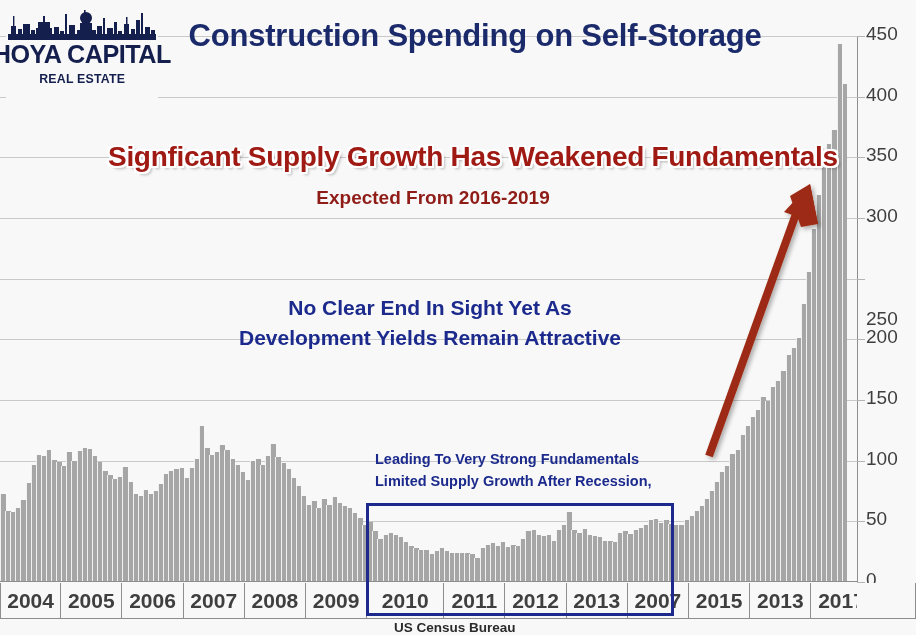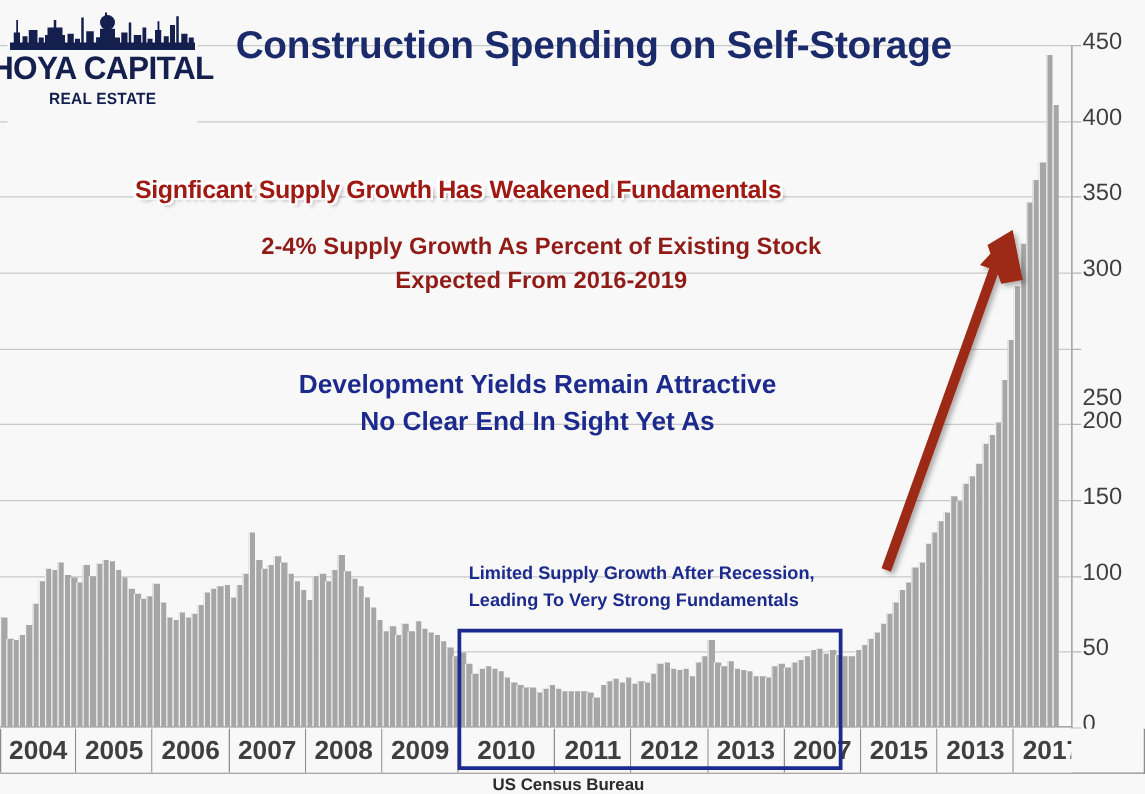--- a/index.html
+++ b/index.html
@@ -126,21 +126,21 @@
     border-right: 1px solid #8d8d8d;
     border-bottom: 1px solid #8d8d8d;
     background: #f8f8f8;
   }
 
   
   .ann { position: absolute; z-index: 25; white-space: nowrap; }
 
   #ann-headline {
     left: 108px; top: 141px;
-    font-size: 20px; font-weight: 700;
+    font-size: 28px; font-weight: 700;
     color: #a01a14;
     letter-spacing: -0.3px;
     text-shadow:
       2px 0 0 #fff, -2px 0 0 #fff, 0 2px 0 #fff, 0 -2px 0 #fff,
       2px 2px 0 #fff, -2px 2px 0 #fff, 2px -2px 0 #fff, -2px -2px 0 #fff,
       3px 3px 3px rgba(0,0,0,0.28);
   }
   #ann-sub {
     left: 178px; top: 185px;
     width: 510px; text-align: center;
@@ -493,28 +493,27 @@
     <g filter="url(#ashadow)">
       <line x1="709" y1="456" x2="797" y2="211" stroke="#9c2a12" stroke-width="8" stroke-linecap="butt"></line>
       <polygon points="810,184 784,212 818,224" fill="#9c2a12"></polygon>
       <polygon points="810,184 790,196 801,227 818,224" fill="#9c2a12"></polygon>
     </g>
   </svg>
 
   <div class="ann" id="ann-headline">Signficant Supply Growth Has Weakened Fundamentals</div>
 
   <div class="ann" id="ann-sub">
-    <div>2-4% Supply Growth As Percent of Existing Stock</div>
     <div>Expected From 2016-2019</div>
   </div>
 
   <div class="ann" id="ann-blue">
+    <div>No Clear End In Sight Yet As</div>
     <div>Development Yields Remain Attractive</div>
-    <div>No Clear End In Sight Yet As</div>
   </div>
 
   <div class="ann" id="ann-box-label">
+    <div>Leading To Very Strong Fundamentals</div>
     <div>Limited Supply Growth After Recession,</div>
-    <div>Leading To Very Strong Fundamentals</div>
   </div>
 
   <div id="source">US Census Bureau</div>
 </div>
 
 </body></html>

